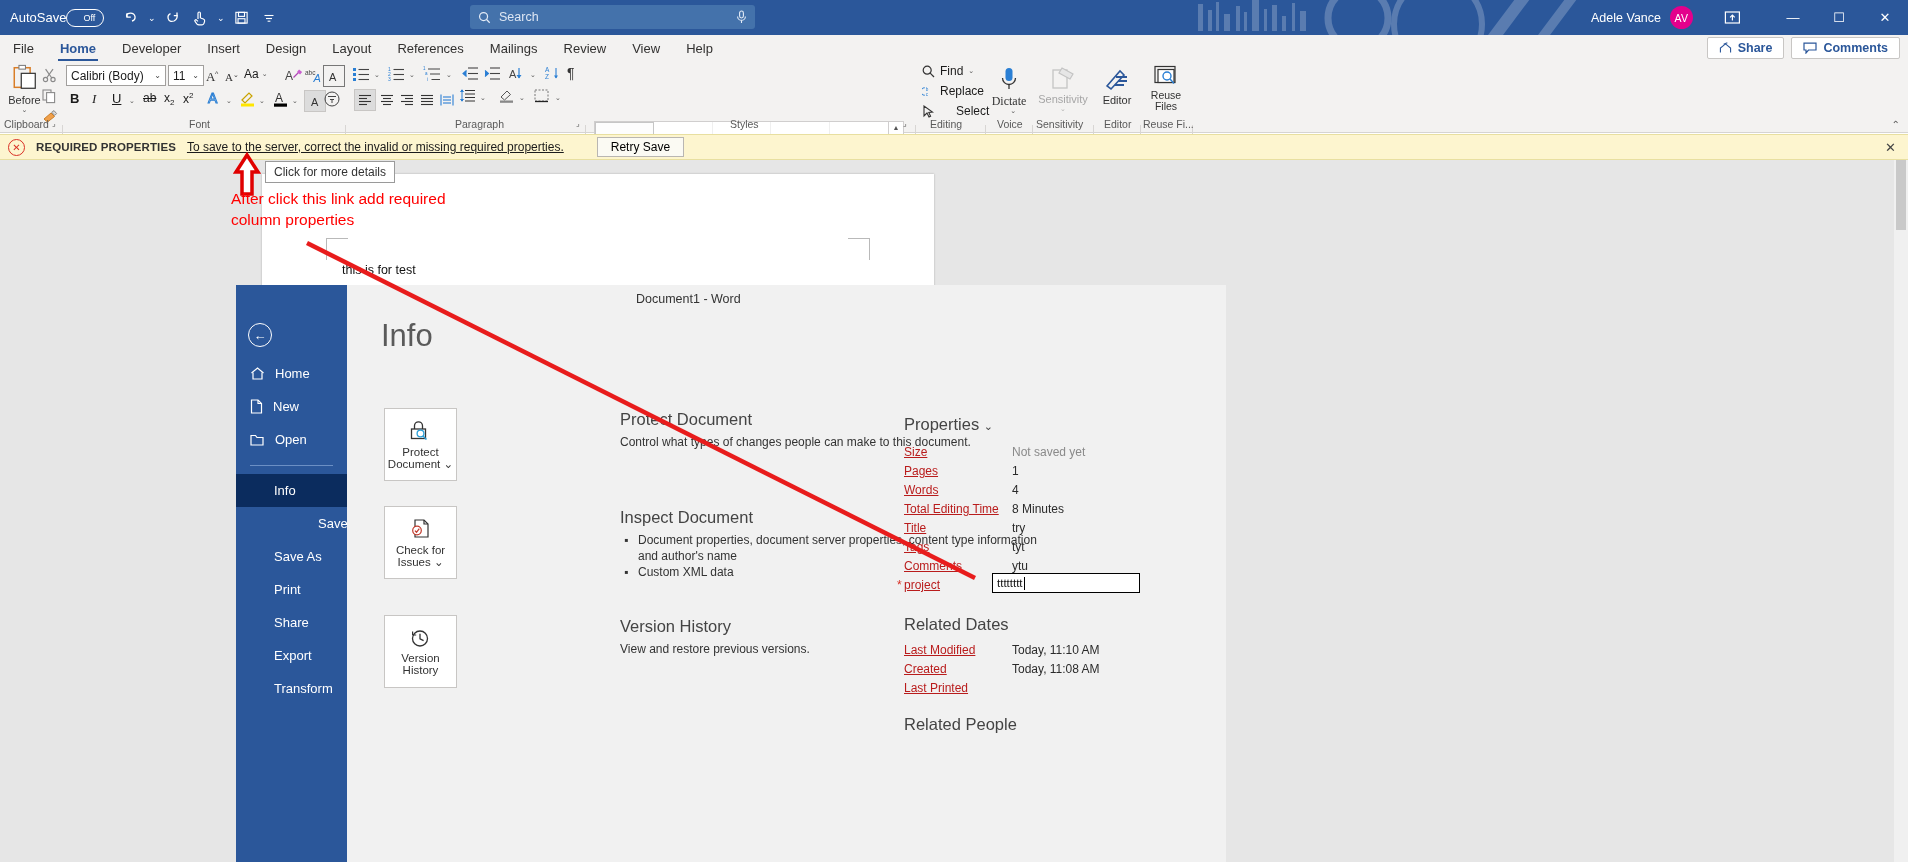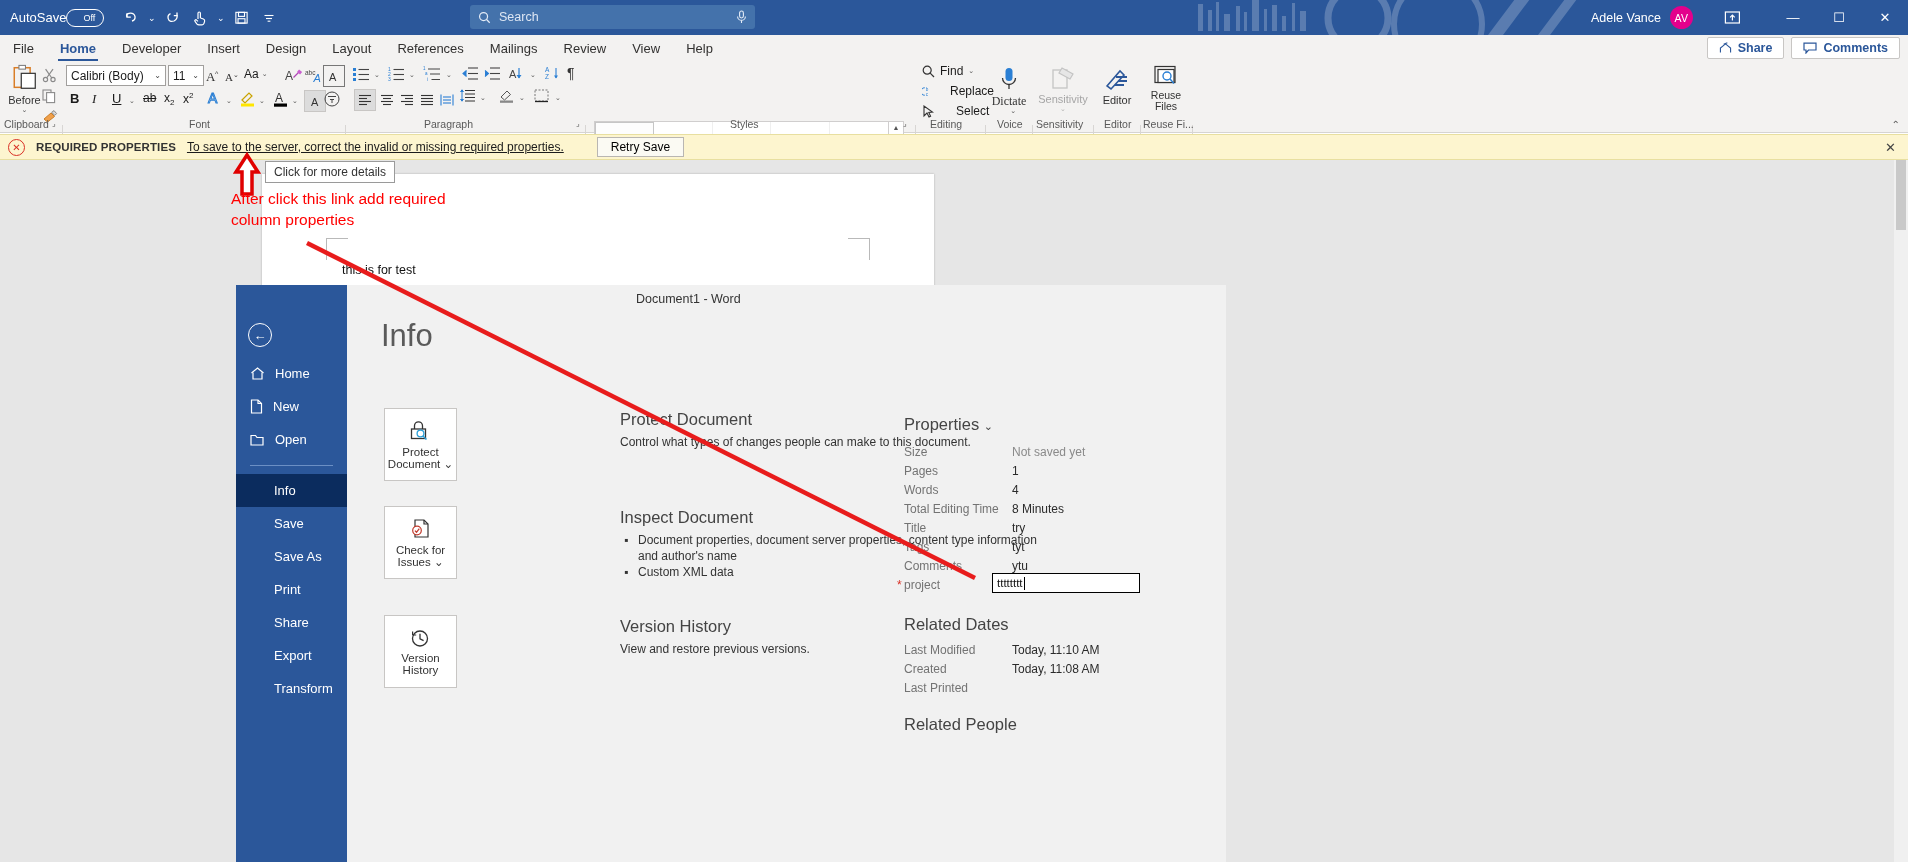--- a/index.html
+++ b/index.html
@@ -198,21 +198,21 @@
   .bs-body{ position:absolute; left:236px; top:2px; width:430px; }
   .bs-body h3{ font-size:16.5px; font-weight:normal; color:#444; margin-bottom:5px;}
   .bs-body p{ font-size:12px; color:#333; line-height:16px;}
   .bs-body ul{ margin:4px 0 0 18px; }
   .bs-body li{ font-size:12px; color:#333; line-height:16px; list-style:none; position:relative;}
   .bs-body li::before{ content:"▪"; position:absolute; left:-14px; color:#333; }
   
   #props{ position:absolute; left:668px; top:130px; width:310px; }
   #props .ptitle{ font-size:16.5px; color:#444; font-weight:normal; margin-bottom:9px;}
   .prow{ display:flex; font-size:12px; line-height:19px; margin-bottom:0px; position:relative;}
-  .prow .k{ width:108px; color:#737373; }
+  .prow .k{ width:108px; color:#b91c1c;text-decoration:underline; }
   .prow .v{ color:#2b2b2b; }
   .prow .v.muted{ color:#8a8a8a; }
   .req-star{ position:absolute; left:-7px; top:0px; color:#d93025; font-size:12px;}
   #projinput{
     position:absolute; left:88px; top:-3px; width:148px; height:20px;
     border:1.6px solid #000; background:#fff; font-size:11.5px; padding:0 4px;
     display:flex; align-items:center; color:#111;
   }
   #projinput .caret-bar{ width:1px; height:13px; background:#000; margin-left:1px;}
   .sechead{ font-size:16.5px; color:#444; font-weight:normal; margin:17px 0 7px;}
@@ -650,21 +650,21 @@
   <div class="group-sep" style="left:915px;"></div>
 
   <div class="rb" style="left:922px; top:3px; display:flex; align-items:center; gap:5px; font-size:12px;">
     <svg width="13" height="13" viewBox="0 0 13 13" fill="none" stroke="#333" stroke-width="1.2">
         <circle cx="5.2" cy="5.2" r="4"></circle>
         <path d="M8.2 8.2 L12 12"></path>
       </svg>
     <span>Find</span>
     <span class="caret">⌄</span>
   </div>
-  <div class="rb" style="left:922px; top:23px; display:flex; align-items:center; gap:15px; font-size:12px;">
+  <div class="rb" style="left:922px; top:23px; display:flex; align-items:center; gap:5px; font-size:12px;">
     <svg width="13" height="13" viewBox="0 0 14 14" fill="none" stroke="#2a7fd4" stroke-width="1.1">
         <text x="4" y="6" font-size="5" fill="#2a7fd4" stroke="none">b</text>
         <text x="4" y="12" font-size="5" fill="#2a7fd4" stroke="none">c</text>
         <path d="M3 3 a3.5 3.5 0 0 0 0 8"></path>
       </svg>
     <span>Replace</span>
   </div>
   <div class="rb" style="left:922px; top:43px; display:flex; align-items:center; gap:21px; font-size:12px;">
     <svg width="13" height="13" viewBox="0 0 13 13" fill="none" stroke="#333" stroke-width="1.1">
         <path d="M2 1 L2 11 L5 8 L7 12 L8.6 11.2 L6.8 7.4 L10.5 7 Z"></path>
@@ -719,21 +719,21 @@
   </div>
   <div class="group-sep" style="left:1192px;"></div>
   <div class="rib-up" style="position:absolute; right:8px; top:58px; font-size:10px; color:#555;">⌃</div>
 </div>
 
 <div id="ribbonlabels">
   <span style="left:4px;">Clipboard</span>
   <span style="left:52px; top:1px;" class="dlg">⌟</span>
   <span style="left:189px;">Font</span>
   <span style="left:576px; top:1px;" class="dlg">⌟</span>
-  <span style="left:424px;">Paragraph</span>
+  <span style="left:455px;">Paragraph</span>
   <span style="left:903px; top:1px;" class="dlg">⌟</span>
   <span style="left:730px;">Styles</span>
   <span style="left:930px;">Editing</span>
   <span style="left:997px;">Voice</span>
   <span style="left:1036px;">Sensitivity</span>
   <span style="left:1104px;">Editor</span>
   <span style="left:1143px;">Reuse Fi...</span>
 </div>
 
 <div id="msgbar">
@@ -780,21 +780,21 @@
       <div class="bs-item">
         <svg width="15" height="14" viewBox="0 0 15 14" fill="none" stroke="#fff" stroke-width="1.2">
             <path d="M1 12 L1 2.5 L5.5 2.5 L7 4.5 L13 4.5 L13 12 Z"></path>
           </svg>
         <span>Open</span>
       </div>
       <div class="bs-sep"></div>
       <div class="bs-item sel" style="padding-left:38px;">
         <span>Info</span>
       </div>
-      <div class="bs-item" style="padding-left:38px;">
+      <div class="bs-item" style="padding-left:38px;margin-left:44px;">
         <span>Save</span>
       </div>
       <div class="bs-item" style="padding-left:38px;">
         <span>Save As</span>
       </div>
       <div class="bs-item" style="padding-left:38px;">
         <span>Print</span>
       </div>
       <div class="bs-item" style="padding-left:38px;">
         <span>Share</span>

